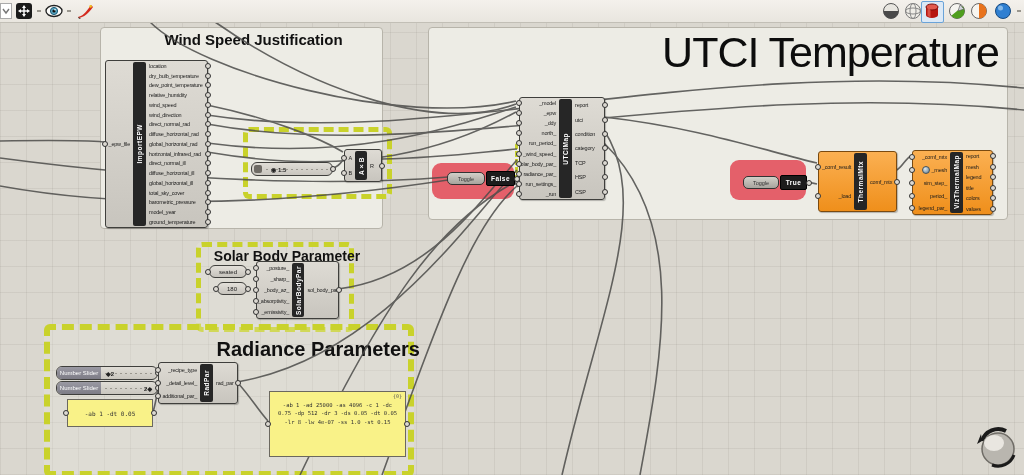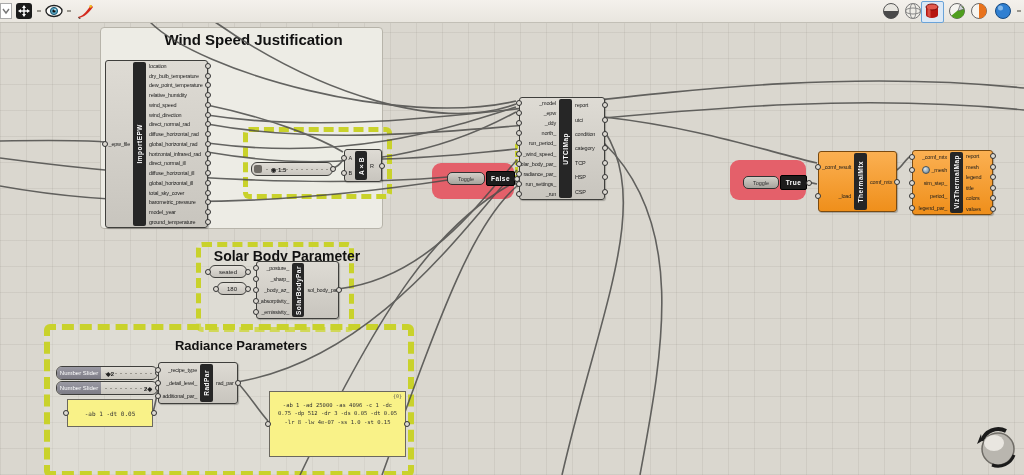--- a/index.html
+++ b/index.html
@@ -139,27 +139,30 @@
         <circle cx="6.5" cy="6" r="2.5" fill="#9cc8ee" opacity=".8"></circle>
         </svg>
     </div>
     <div class="tsep" style="left:1017px;"></div>
   </div>
 
   <div class="group" style="left:100px;top:27px;width:281px;height:200px;">
     <div class="gtitle" style="top:3px;font-size:15px;">Wind Speed Justification</div>
   </div>
 
+  <div class="group" style="left:428px;top:27px;width:578px;height:191px;">
+    <div style="position:absolute;right:8px;top:0px;font-size:43px;letter-spacing:-1px;color:#0d0d0d;">UTCI Temperature</div>
+  </div>
 
   <div class="group ydash" style="left:196px;top:242px;width:148px;height:80px;">
     <div class="gtitle" style="top:1px;font-size:14px;">Solar Body Parameter</div>
   </div>
 
   <div class="group ydash" style="left:44px;top:324px;width:358px;height:141px;border-width:6px;">
-    <div class="gtitle" style="top:8px;font-size:13px;">Radiance Parameters</div>
+    <div class="gtitle" style="top:8px;font-size:20px;text-align:right;">Radiance Parameters</div>
   </div>
 
   <div class="ydash" style="left:243px;top:127px;width:139px;height:62px;"></div>
   <div class="ydash" style="left:515px;top:143px;width:40px;height:32px;border-width:3px;border-radius:3px;background:none;"></div>
 
   <div class="redhl" style="left:432px;top:163px;width:82px;height:36px;"></div>
   <div class="redhl" style="left:730px;top:160px;width:76px;height:40px;"></div>
 
   <svg id="wires" width="1024" height="475">
     <g fill="none" stroke="#4c4c4a" stroke-width="1.6" opacity=".85">

